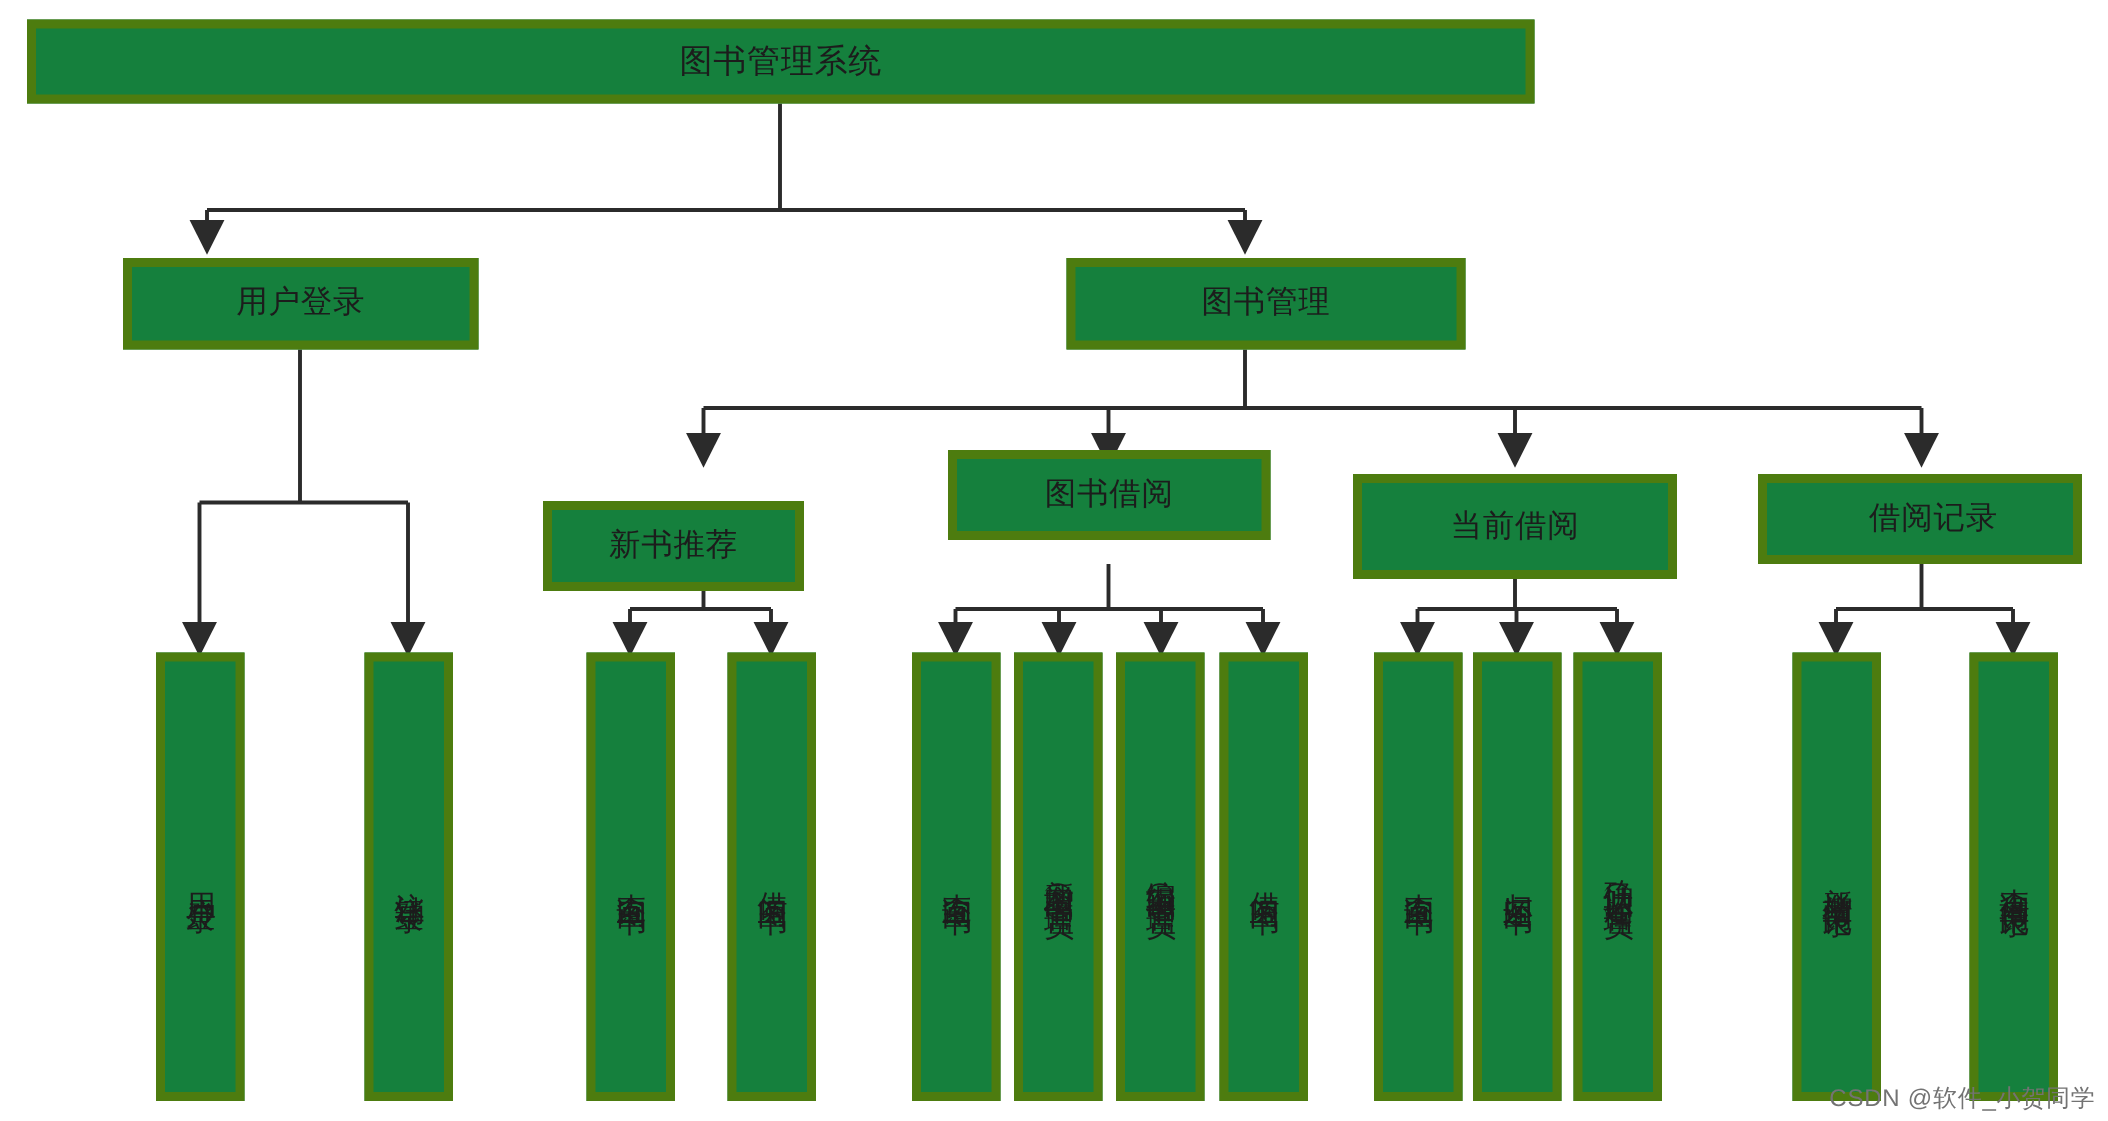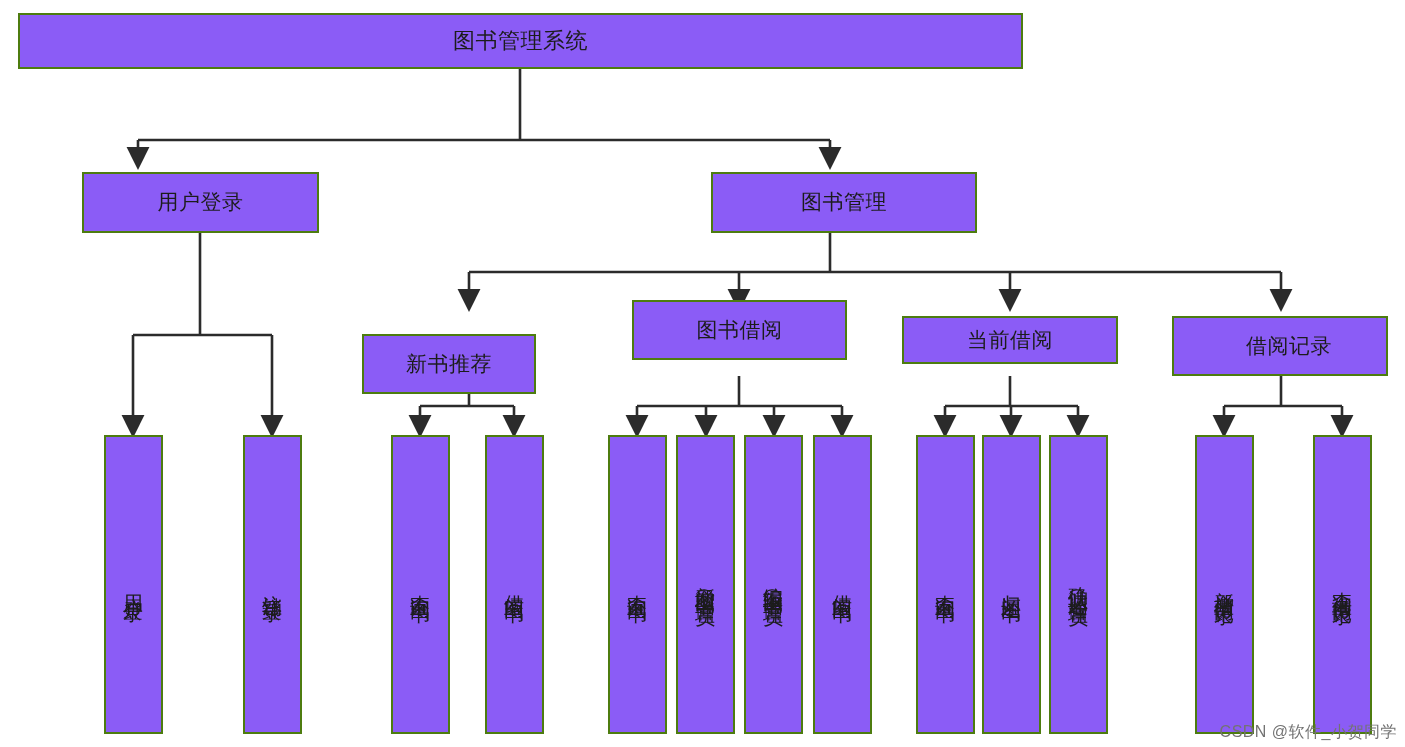--- a/index.html
+++ b/index.html
@@ -22,22 +22,22 @@
   #diagram-svg {
     position: absolute;
     left: 0;
     top: 0;
     width: 1405px;
     height: 747px;
   }
   .node {
     position: absolute;
     box-sizing: border-box;
-    background: #8b5cf6;
-    border: 2px solid #4d7c0f;
+    background: #15803d;
+    border: 6px solid #4d7c0f;
     display: flex;
     align-items: center;
     justify-content: center;
     z-index: 2;
   }
   .node-label {
     font-size: 21px;
     line-height: 1.15;
     letter-spacing: 0.5px;
     color: #1c1c1c;
@@ -131,21 +131,21 @@
   <div class="node" style="left:711px; top:172px; width:266px; height:61px;">
     <span class="node-label">图书管理</span>
   </div>
 
   <div class="node" style="left:362px; top:334px; width:174px; height:60px;">
     <span class="node-label">新书推荐</span>
   </div>
   <div class="node" style="left:632px; top:300px; width:215px; height:60px;">
     <span class="node-label">图书借阅</span>
   </div>
-  <div class="node" style="left:902px; top:316px; width:216px; height:48px;justify-content:center;">
+  <div class="node" style="left:902px; top:316px; width:216px; height:70px;justify-content:center;">
     <span class="node-label">当前借阅</span>
   </div>
   <div class="node" style="left:1172px; top:316px; width:216px; height:60px;padding-left:18px;">
     <span class="node-label">借阅记录</span>
   </div>
 
   <div class="node leaf" style="left:104px; top:435px; width:59px; height:299px;">
     <span class="node-label">用户登录</span>
   </div>
   <div class="node leaf" style="left:243px; top:435px; width:59px; height:299px;">

